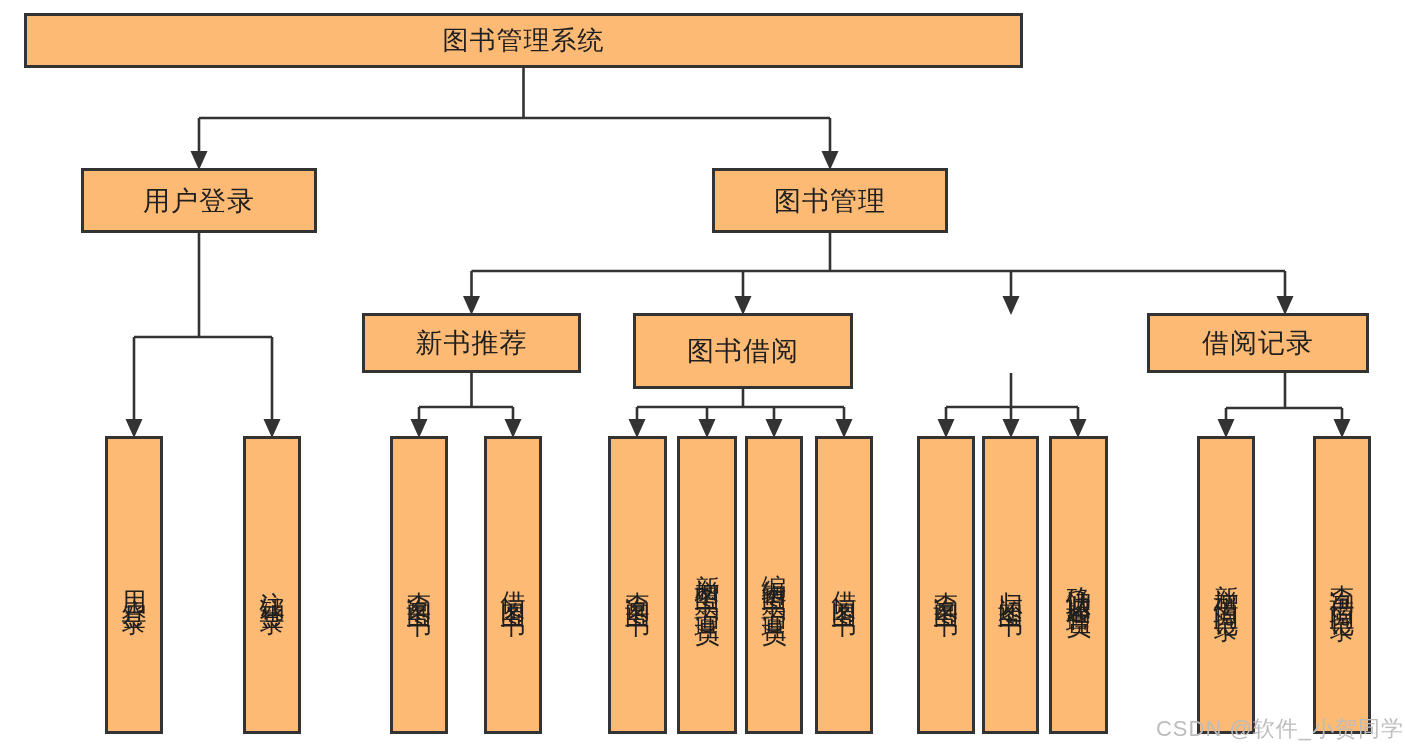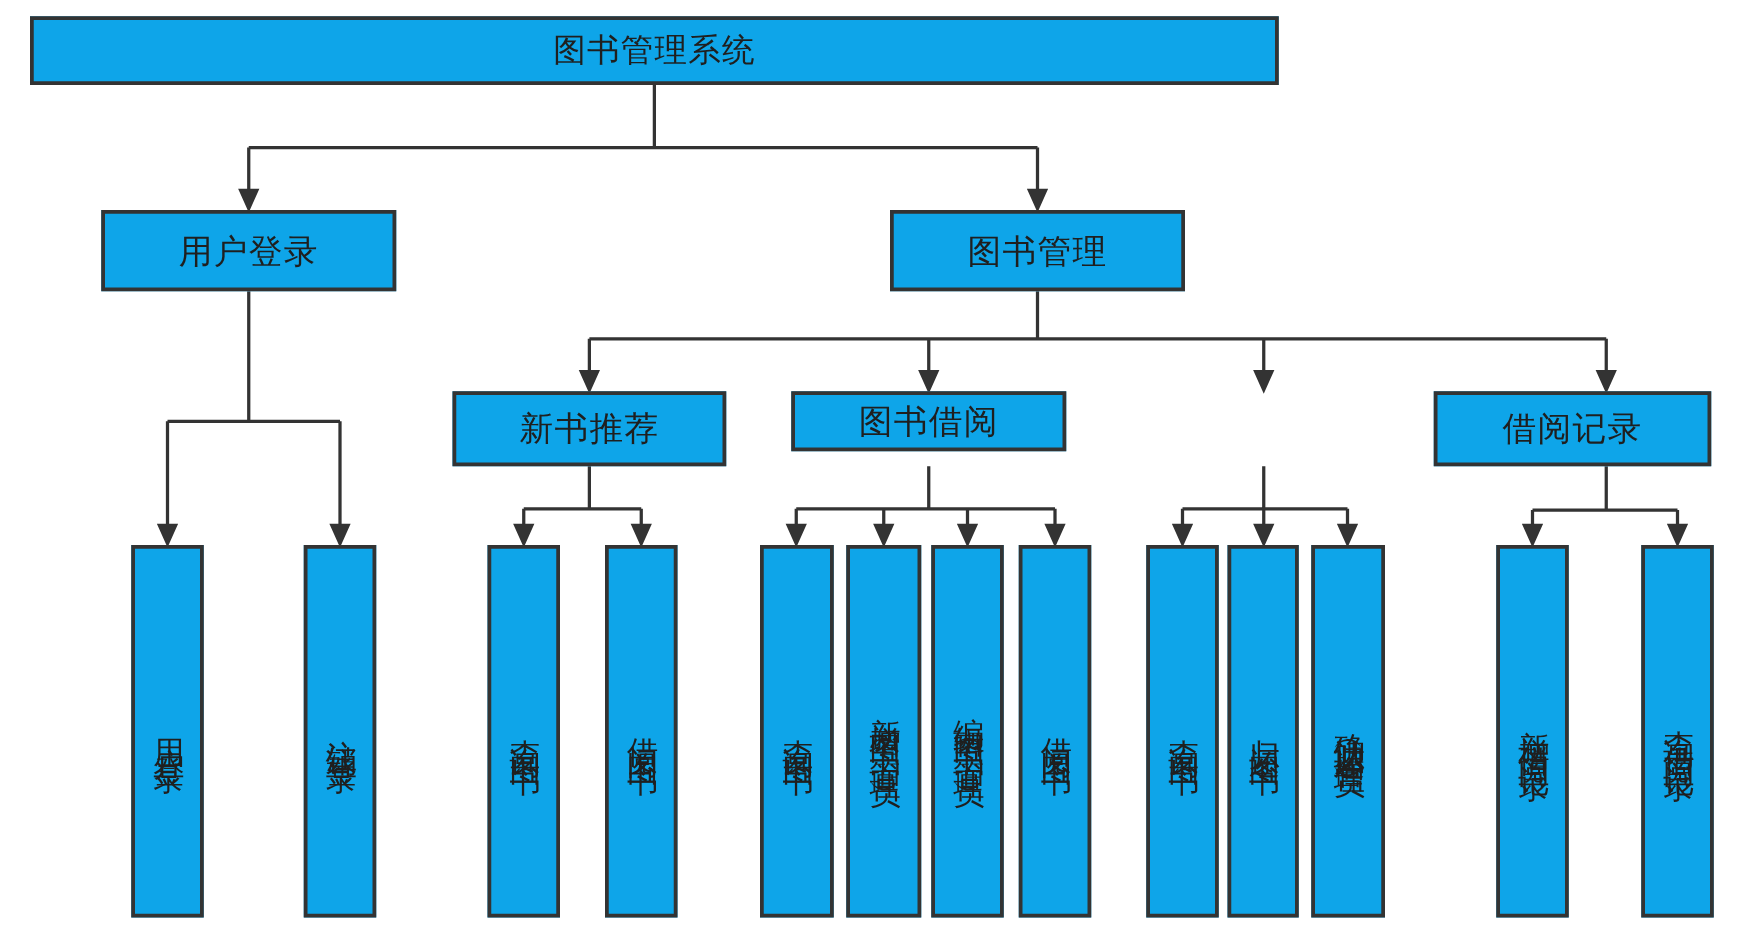--- a/index.html
+++ b/index.html
@@ -10,21 +10,21 @@
     font-family:"Liberation Sans","DejaVu Sans",sans-serif;
     overflow:hidden;
   }
   .wires{position:absolute;left:0;top:0;}
   .wire{fill:none;stroke:#333333;stroke-width:2.6;}
   .heads{fill:#333333;stroke:none;}
   .node{
     position:absolute;
     box-sizing:border-box;
     border:3px solid #333333;
-    background:#0ea5e9;
+    background:#fdba74;
     display:flex;
     align-items:center;
     justify-content:center;
     color:#1f1f1f;
   }
   .hl{font-size:27px;letter-spacing:1px;white-space:nowrap;}
   .root-label{font-size:26px;}
   .vl{
     writing-mode:vertical-rl;
     font-size:25px;
@@ -84,21 +84,21 @@
   <div class="node" style="left:81px;top:168px;width:236px;height:65px">
     <span class="hl">用户登录</span>
   </div>
   <div class="node" style="left:712px;top:168px;width:236px;height:65px">
     <span class="hl">图书管理</span>
   </div>
 
   <div class="node" style="left:362px;top:313px;width:219px;height:60px">
     <span class="hl">新书推荐</span>
   </div>
-  <div class="node" style="left:633px;top:313px;width:220px;height:48px">
+  <div class="node" style="left:633px;top:313px;width:220px;height:76px">
     <span class="hl">图书借阅</span>
   </div>
   <div class="node" style="left:1147px;top:313px;width:222px;height:60px">
     <span class="hl">借阅记录</span>
   </div>
 
   <div class="node" style="left:105px;top:436px;width:58px;height:298px">
     <span class="vl">用户登录</span>
   </div>
   <div class="node" style="left:243px;top:436px;width:58px;height:298px">
@@ -135,13 +135,14 @@
     <span class="vl" style="letter-spacing:4px">确认归还（管理员）</span>
   </div>
 
   <div class="node" style="left:1197px;top:436px;width:58px;height:298px">
     <span class="vl">新增借阅记录</span>
   </div>
   <div class="node" style="left:1313px;top:436px;width:58px;height:298px">
     <span class="vl">查询借阅记录</span>
   </div>
 
+  <div class="watermark">CSDN @软件_小贺同学</div>
 </div>
 
 </body></html>

